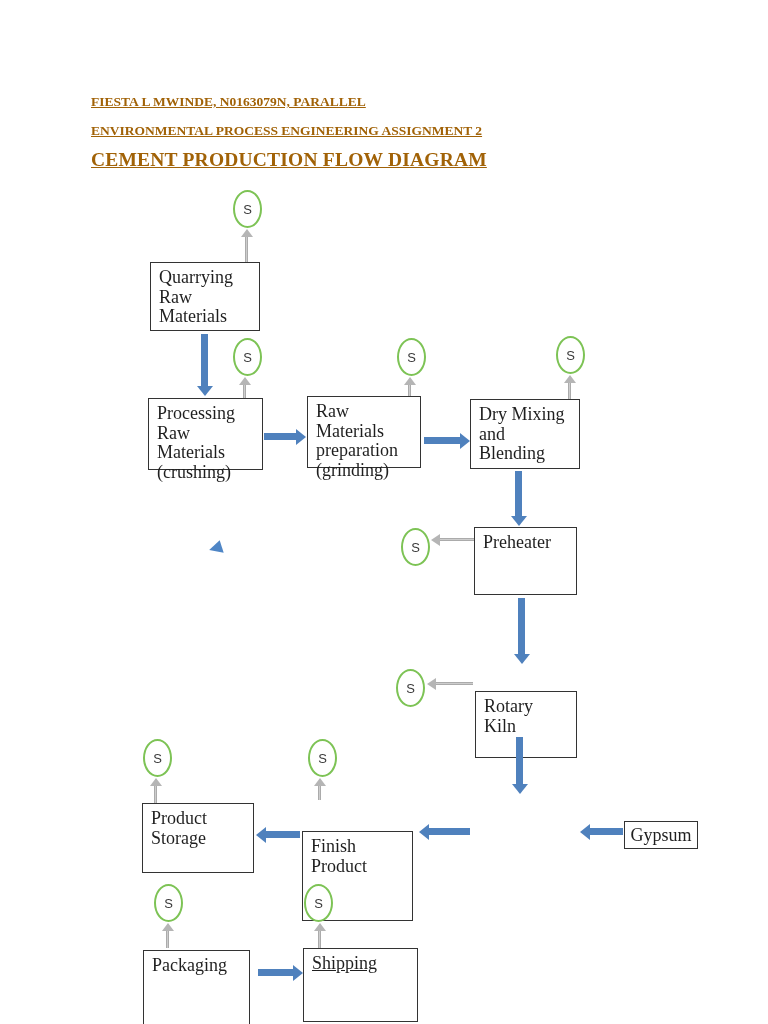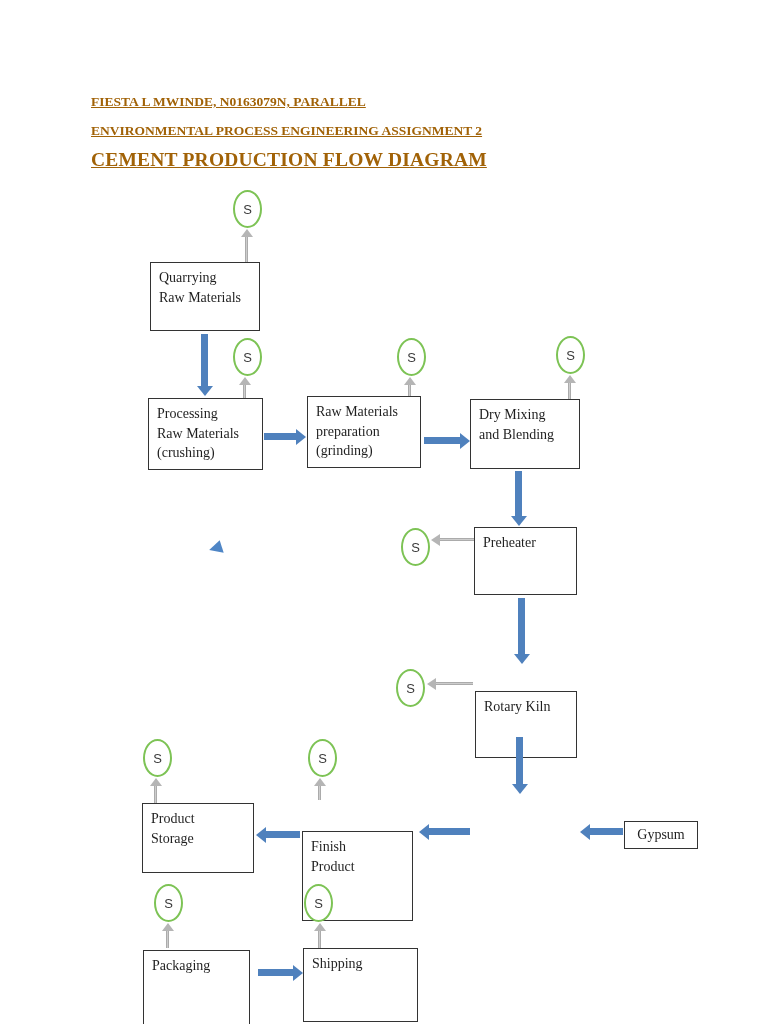--- a/index.html
+++ b/index.html
@@ -2,21 +2,21 @@
 <html><head>
 <meta charset="utf-8">
 <style>
   html,body{margin:0;padding:0;background:#ffffff;}
   .page{position:relative;width:768px;height:1024px;background:#ffffff;overflow:hidden;
         font-family:"Liberation Serif","DejaVu Serif",serif;}
   .hdr{position:absolute;left:91px;font-weight:bold;color:#a16207;text-decoration:underline;white-space:nowrap;}
   .hdr.small{font-size:13.5px;}
   .hdr.big{font-size:19.5px;letter-spacing:.2px;}
   .box{position:absolute;box-sizing:border-box;border:1.5px solid #333333;background:#ffffff;
-       padding:5px 8px;font-size:14px;line-height:19.5px;color:#1f1f1f;}
+       padding:5px 8px;font-size:18px;line-height:19.5px;color:#1f1f1f;}
   .box .ln{display:block;}
   .box.gyp{padding:3px 0;text-align:center;line-height:20px;}
   .smark{position:absolute;width:29px;height:38px;border:2px solid #7dc355;border-radius:50%;
          box-sizing:border-box;display:flex;align-items:center;justify-content:center;background:#fff;}
   .smark span{font-family:"Liberation Sans","DejaVu Sans",sans-serif;font-size:13px;color:#3a3a3a;}
   .arrow{position:absolute;}
   .arrow i{position:absolute;display:block;width:auto;height:auto;}
   .blue{--c:#4f81bd;}
   .gray{--c:#c6c6c6;}
   
@@ -84,21 +84,21 @@
     <span class="ln">Finish</span>
     <span class="ln">Product</span>
   </div>
   <div class="box" style="left:142px;top:803px;width:112px;height:70px;">
     <span class="ln">Product</span>
     <span class="ln">Storage</span>
   </div>
   <div class="box" style="left:143px;top:950px;width:107px;height:80px;">
     <span class="ln">Packaging</span>
   </div>
-  <div class="box" style="left:303px;top:948px;width:115px;height:74px;">
+  <div class="box" style="left:303px;top:948px;width:115px;height:74px;text-decoration:underline;">
     <span class="ln">Shipping</span>
   </div>
 
   <div class="smark" style="left:233px;top:190px;">
       <span>S</span>
     </div>
   <div class="smark" style="left:233px;top:338px;">
       <span>S</span>
     </div>
   <div class="smark" style="left:397px;top:338px;">

